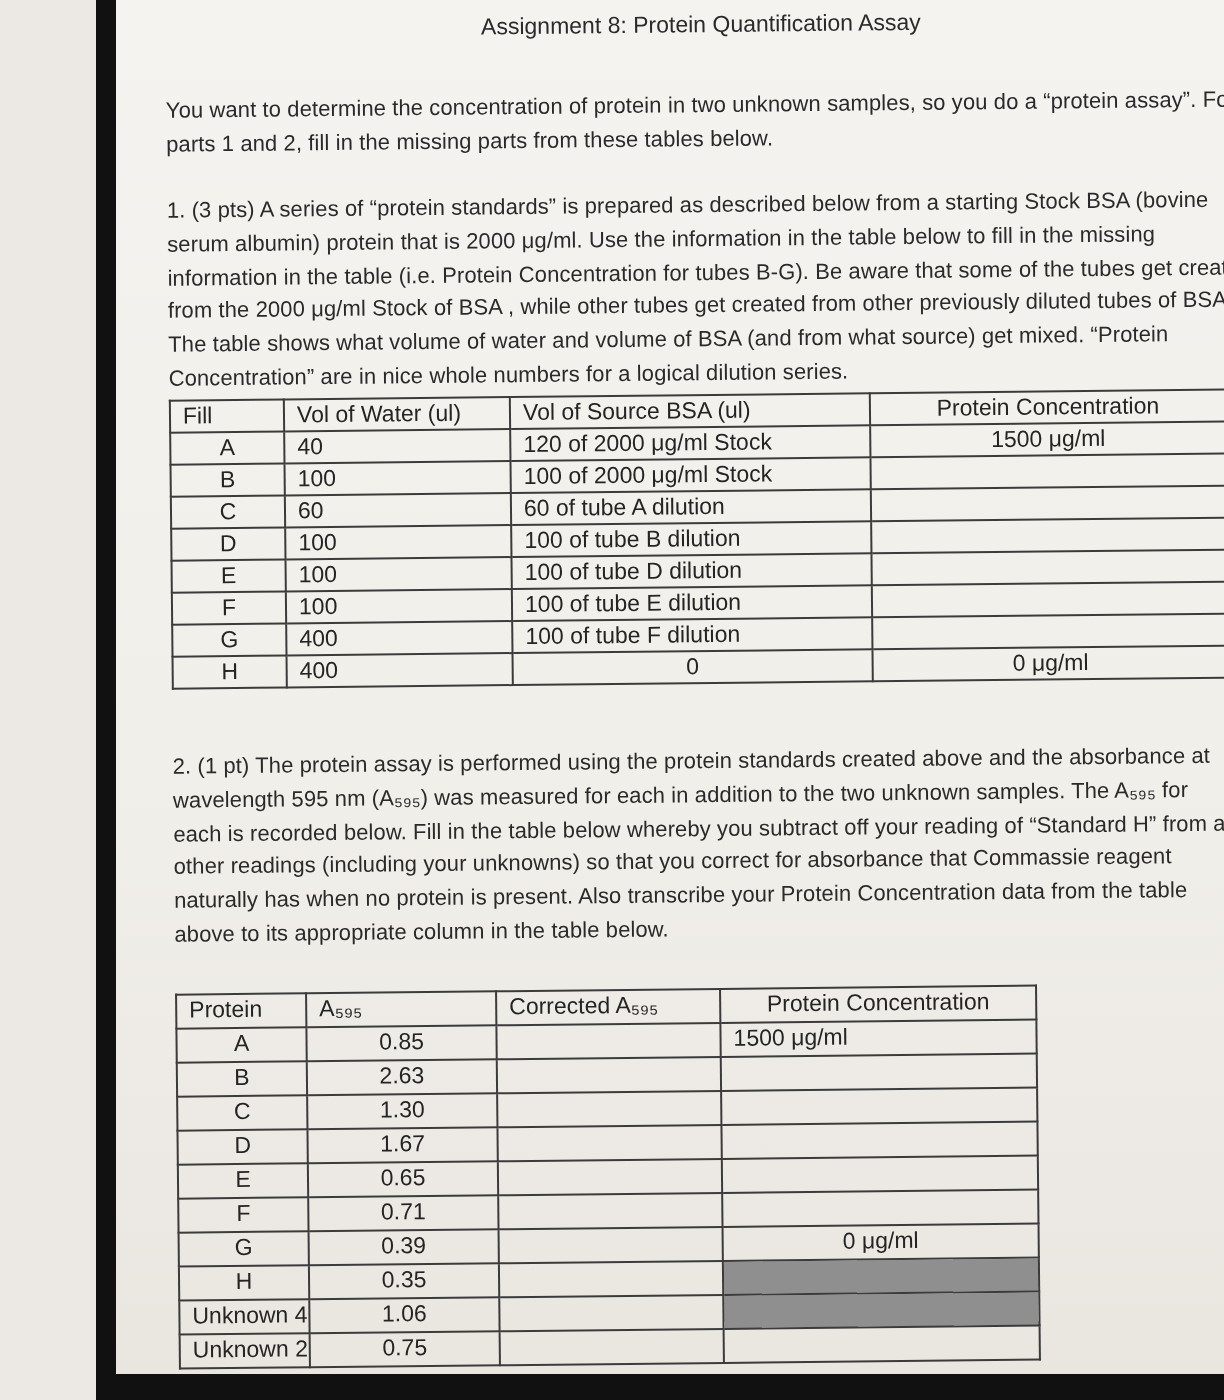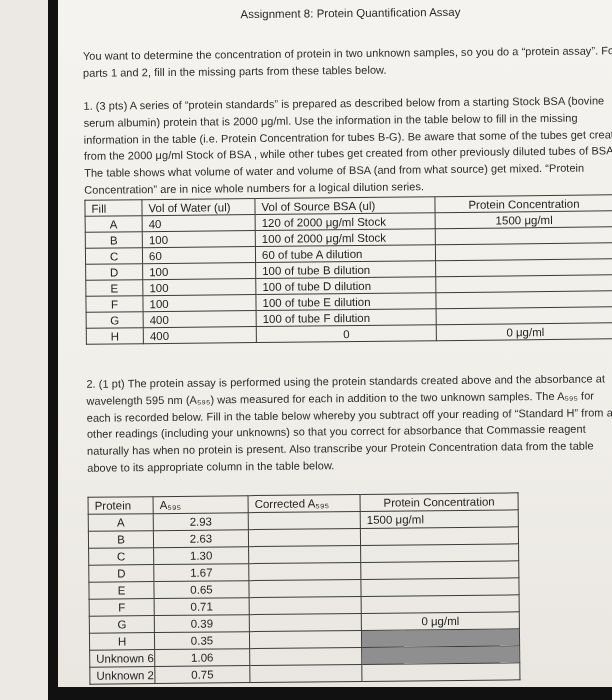--- a/index.html
+++ b/index.html
@@ -139,21 +139,21 @@
         <tr>
           <th>Protein</th>
           <th>A₅₉₅</th>
           <th>Corrected A₅₉₅</th>
           <th class="ctr">Protein Concentration</th>
         </tr>
       </thead>
       <tbody id="t2-body">
         <tr>
           <td class="ctr">A</td>
-          <td class="ctr">2.93</td>
+          <td class="ctr">0.85</td>
           <td></td>
           <td class="conc">1500 μg/ml</td>
         </tr>
         <tr>
           <td class="ctr">B</td>
           <td class="ctr">2.63</td>
           <td></td>
           <td class="conc"></td>
         </tr>
         <tr>
@@ -186,21 +186,21 @@
           <td></td>
           <td class="conc ctr">0 μg/ml</td>
         </tr>
         <tr>
           <td class="ctr">H</td>
           <td class="ctr">0.35</td>
           <td></td>
           <td class="conc shaded"></td>
         </tr>
         <tr>
-          <td class="ctr">Unknown 6</td>
+          <td class="ctr">Unknown 4</td>
           <td class="ctr">1.06</td>
           <td></td>
           <td class="conc shaded"></td>
         </tr>
         <tr>
           <td class="ctr">Unknown 2</td>
           <td class="ctr">0.75</td>
           <td></td>
           <td class="conc"></td>
         </tr>

